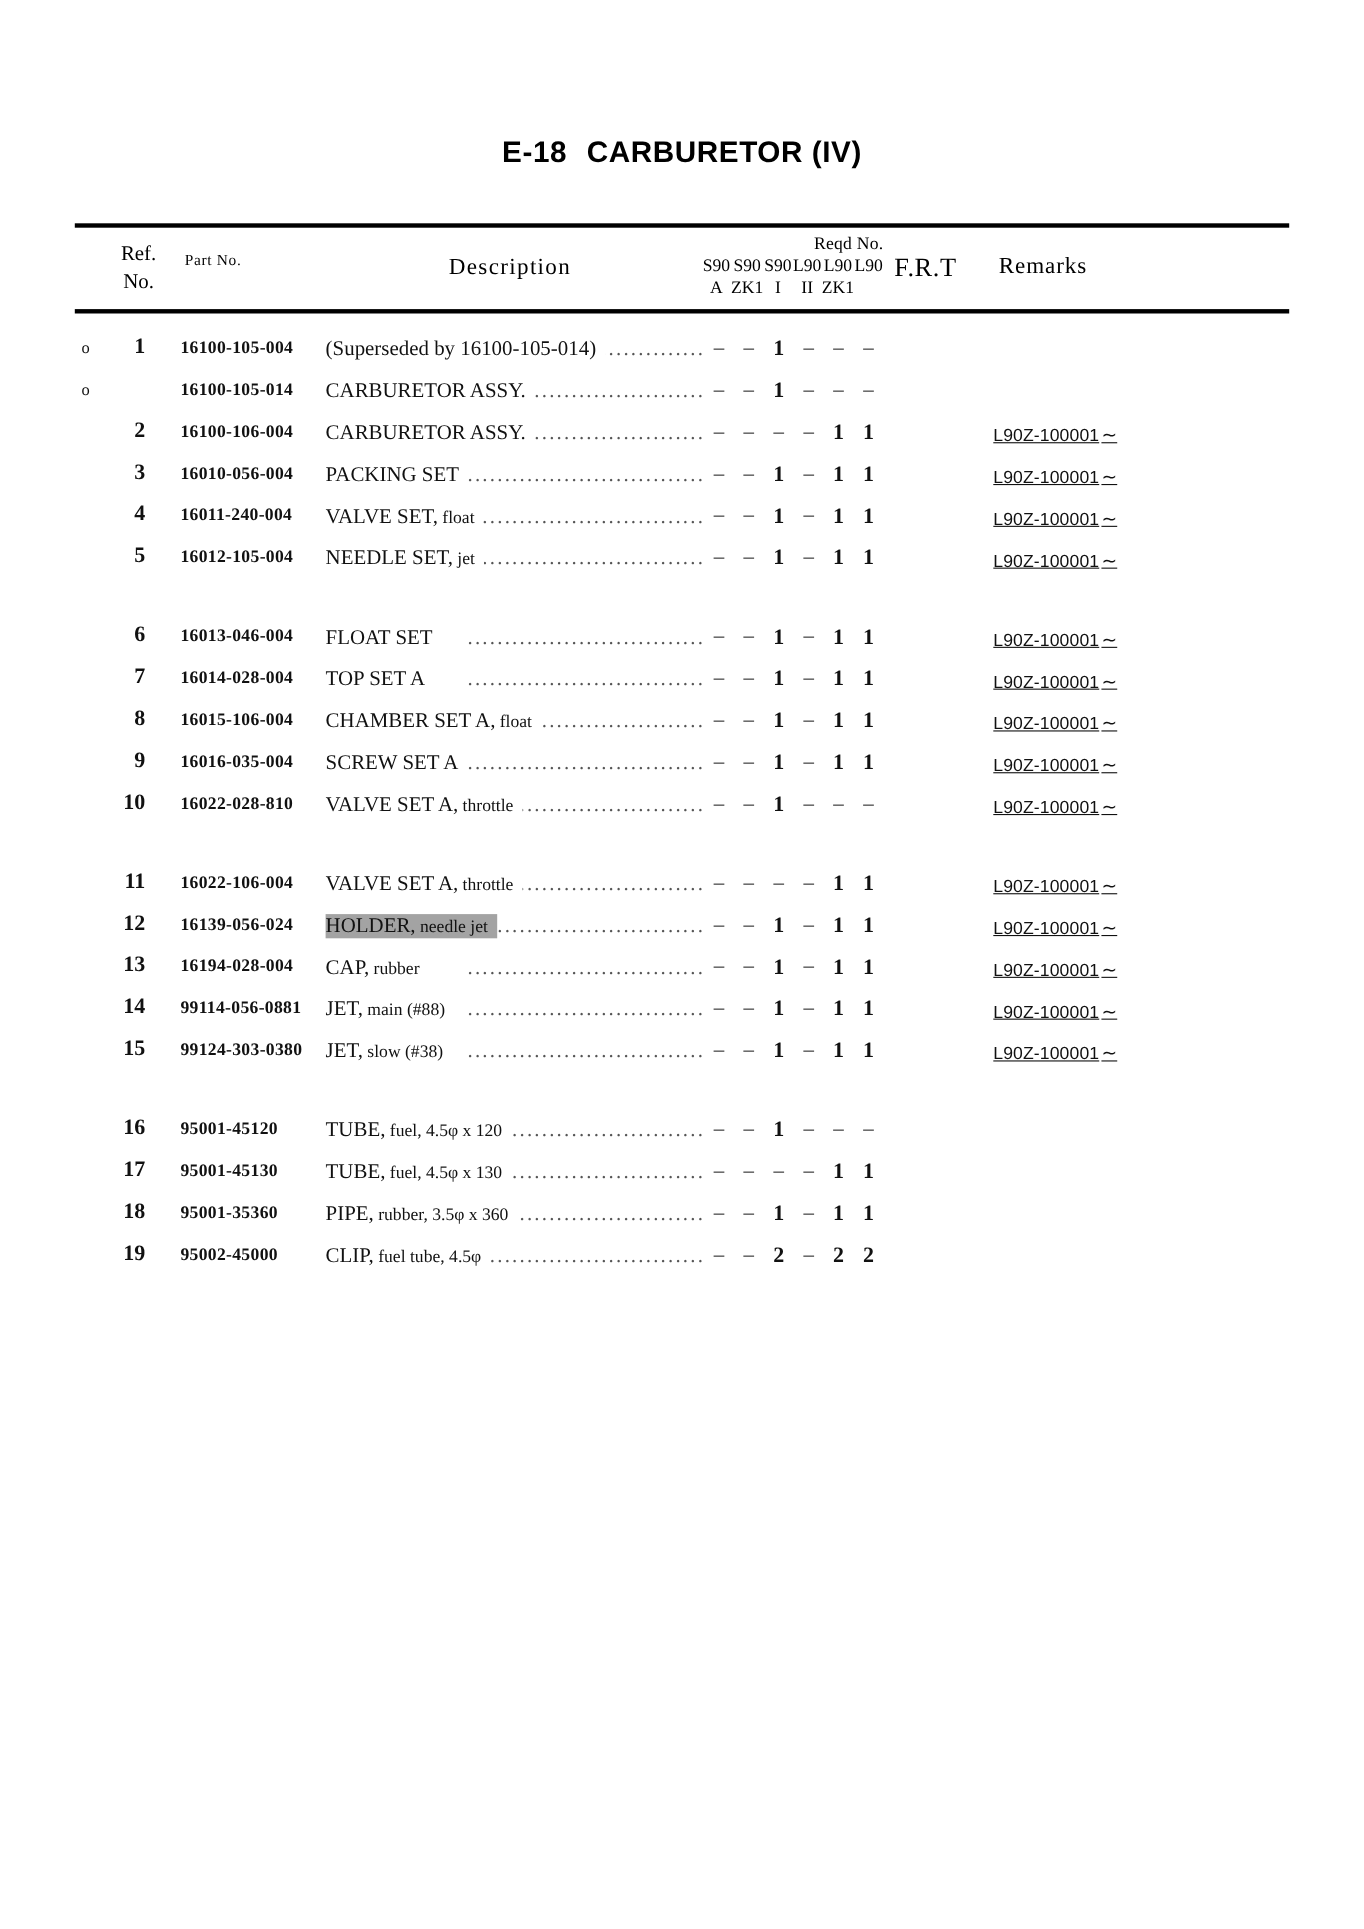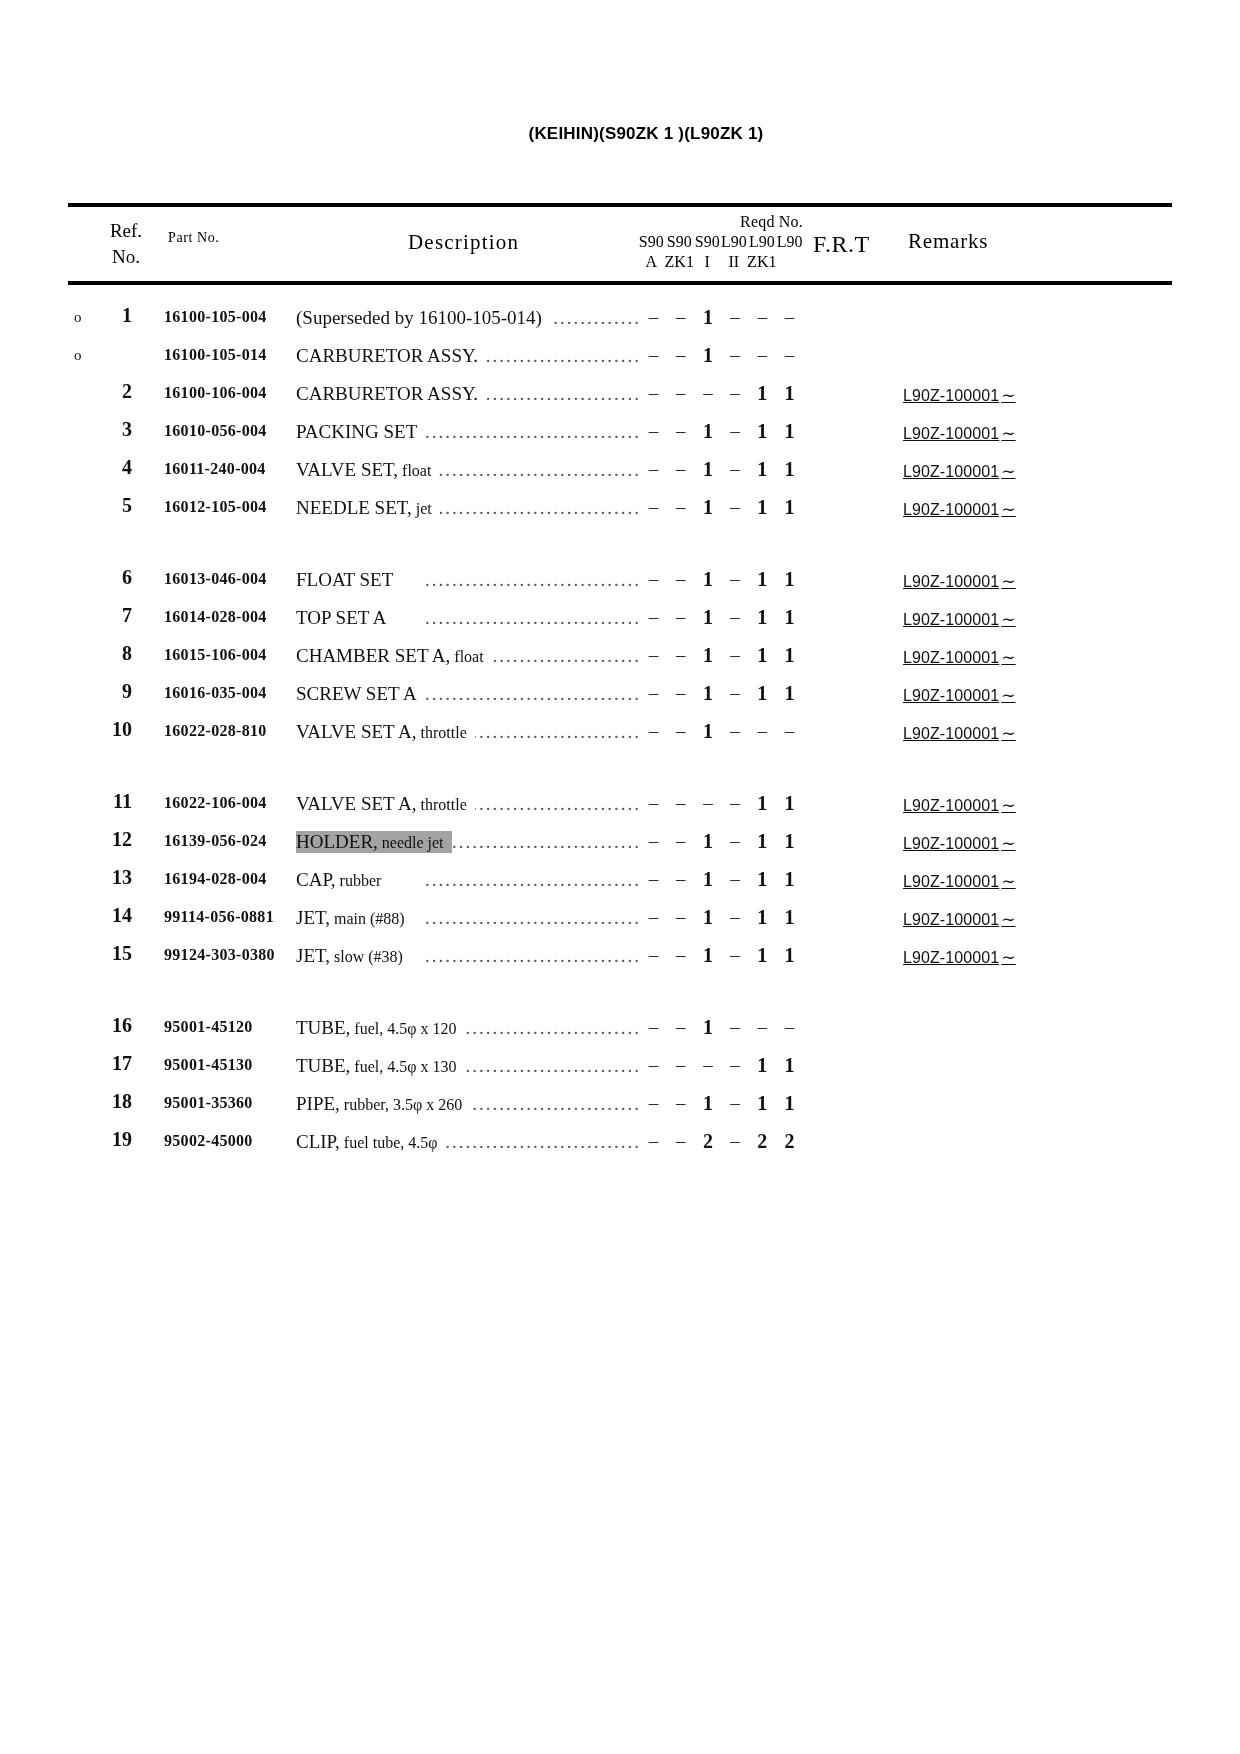--- a/index.html
+++ b/index.html
@@ -224,21 +224,23 @@
     font-size: 17px;
     margin-left: 2px;
   }
 </style>
 </head>
 <body>
 
 <div class="page">
 
   <div class="title-block">
-    <div class="sub-title">(KEIHIN)(S90ZK 1 )(L90ZK 1)</div>
+    <div class="main-title">
+      <span class="code">E-18</span><span>CARBURETOR (IV)</span>
+    </div>
   </div>
 
   <div class="rule-thick rule-top"></div>
   <div class="rule-thick rule-bottom"></div>
 
   <div class="table-head">
     <div class="th th-ref">
       <div>Ref.</div>
       <div>No.</div>
     </div>
@@ -554,21 +556,21 @@
             <span class="num">1</span>
             <span class="num">1</span>
           </div>
           <div class="c c-frt"></div>
           <div class="c c-remarks"><span></span></div>
         </div>
         <div class="row">
           <div class="c c-ref">18</div>
           <div class="c c-part">95001-35360</div>
           <div class="c c-dots">................................</div>
-          <div class="c c-desc" style="background: rgb(255, 255, 255); padding-right: 8px;"><span>PIPE,</span><span class="sm"> rubber, 3.5φ x 260</span></div>
+          <div class="c c-desc" style="background: rgb(255, 255, 255); padding-right: 8px;"><span>PIPE,</span><span class="sm"> rubber, 3.5φ x 360</span></div>
           <div class="c c-qty">
             <span class="dash">–</span>
             <span class="dash">–</span>
             <span class="num">1</span>
             <span class="dash">–</span>
             <span class="num">1</span>
             <span class="num">1</span>
           </div>
           <div class="c c-frt"></div>
           <div class="c c-remarks"><span></span></div>

